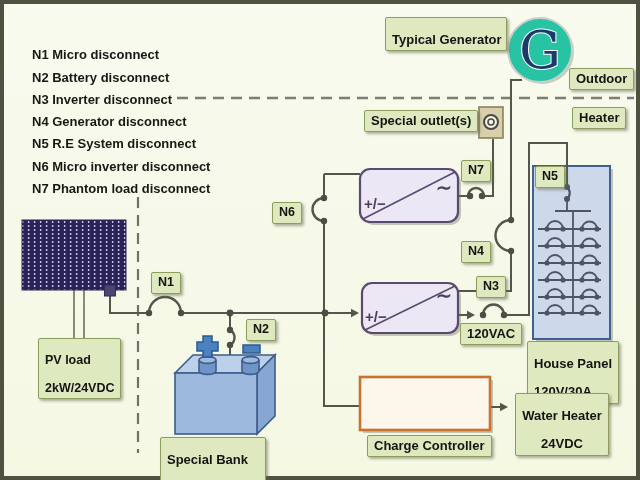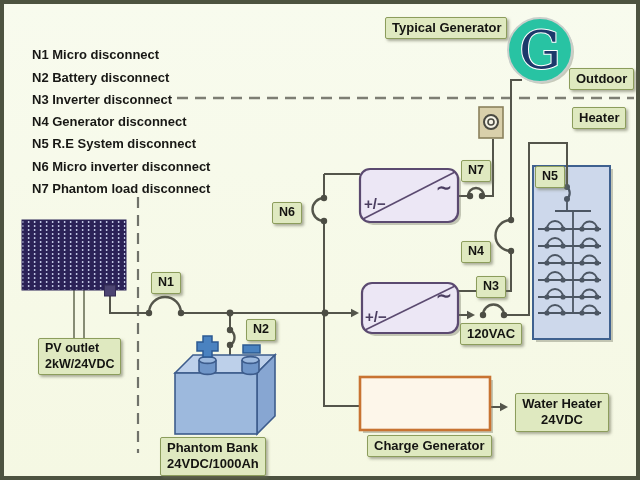--- a/index.html
+++ b/index.html
@@ -13,21 +13,21 @@
   .legend{position:absolute;left:32px;top:0;z-index:2;}
   .legend-item{position:absolute;left:0;white-space:nowrap;font:bold 13px "Liberation Sans",sans-serif;color:#181815;}
   .lbl{
     position:absolute;z-index:3;background:#dfe9c0;border:1px solid #8c9d5c;border-radius:2px;
     box-shadow:2px 2px 3px rgba(105,110,85,.55);
     font:bold 12.5px "Liberation Sans",sans-serif;color:#141411;
     padding:2px 6px;white-space:nowrap;line-height:1.25;
   }
   .lbl.big{font-size:13px;}
   .lbl.center{text-align:center;}
-  .lbl div{white-space:nowrap;}
+  .lbl div{white-space:nowrap;margin-top:12px;}
 </style>
 </head>
 <body>
 
 <div class="stage">
 
   <svg class="diagram-svg" width="640" height="480" viewBox="0 0 640 480">
     <defs>
       <pattern id="pv" width="6" height="4" patternUnits="userSpaceOnUse">
         <rect width="6" height="4" fill="#2b2257"></rect>
@@ -235,35 +235,40 @@
   <div class="lbl" style="left:272px;top:202px">N6</div>
   <div class="lbl" style="left:461px;top:160px">N7</div>
 
   <div class="lbl big" style="left:569px;top:68px">Outdoor</div>
   <div class="lbl big" style="left:572px;top:107px">Heater</div>
 
   <div class="lbl big center" style="left:385px;top:17px;width:108px">
     <div>Typical Generator</div>
   </div>
 
+  <div class="lbl big" style="left:364px;top:110px">Special outlet(s)</div>
 
   <div class="lbl big" style="left:460px;top:323px">120VAC</div>
 
 
+  <div class="lbl big" style="left:527px;top:341px">
+    <div>House Panel</div>
+    <div>120V/30A</div>
+  </div>
 
   <div class="lbl big center" style="left:515px;top:393px;width:80px">
     <div>Water Heater</div>
     <div>24VDC</div>
   </div>
 
-  <div class="lbl big" style="left:367px;top:435px">Charge Generator</div>
+  <div class="lbl big" style="left:367px;top:435px">Charge Controller</div>
 
   <div class="lbl" style="left:38px;top:338px">
-    <div>PV outlet</div>
+    <div>PV load</div>
     <div>2kW/24VDC</div>
   </div>
 
   <div class="lbl big" style="left:160px;top:437px">
-    <div>Phantom Bank</div>
+    <div>Special Bank</div>
     <div>24VDC/1000Ah</div>
   </div>
 
 </div>
 
 </body></html>

